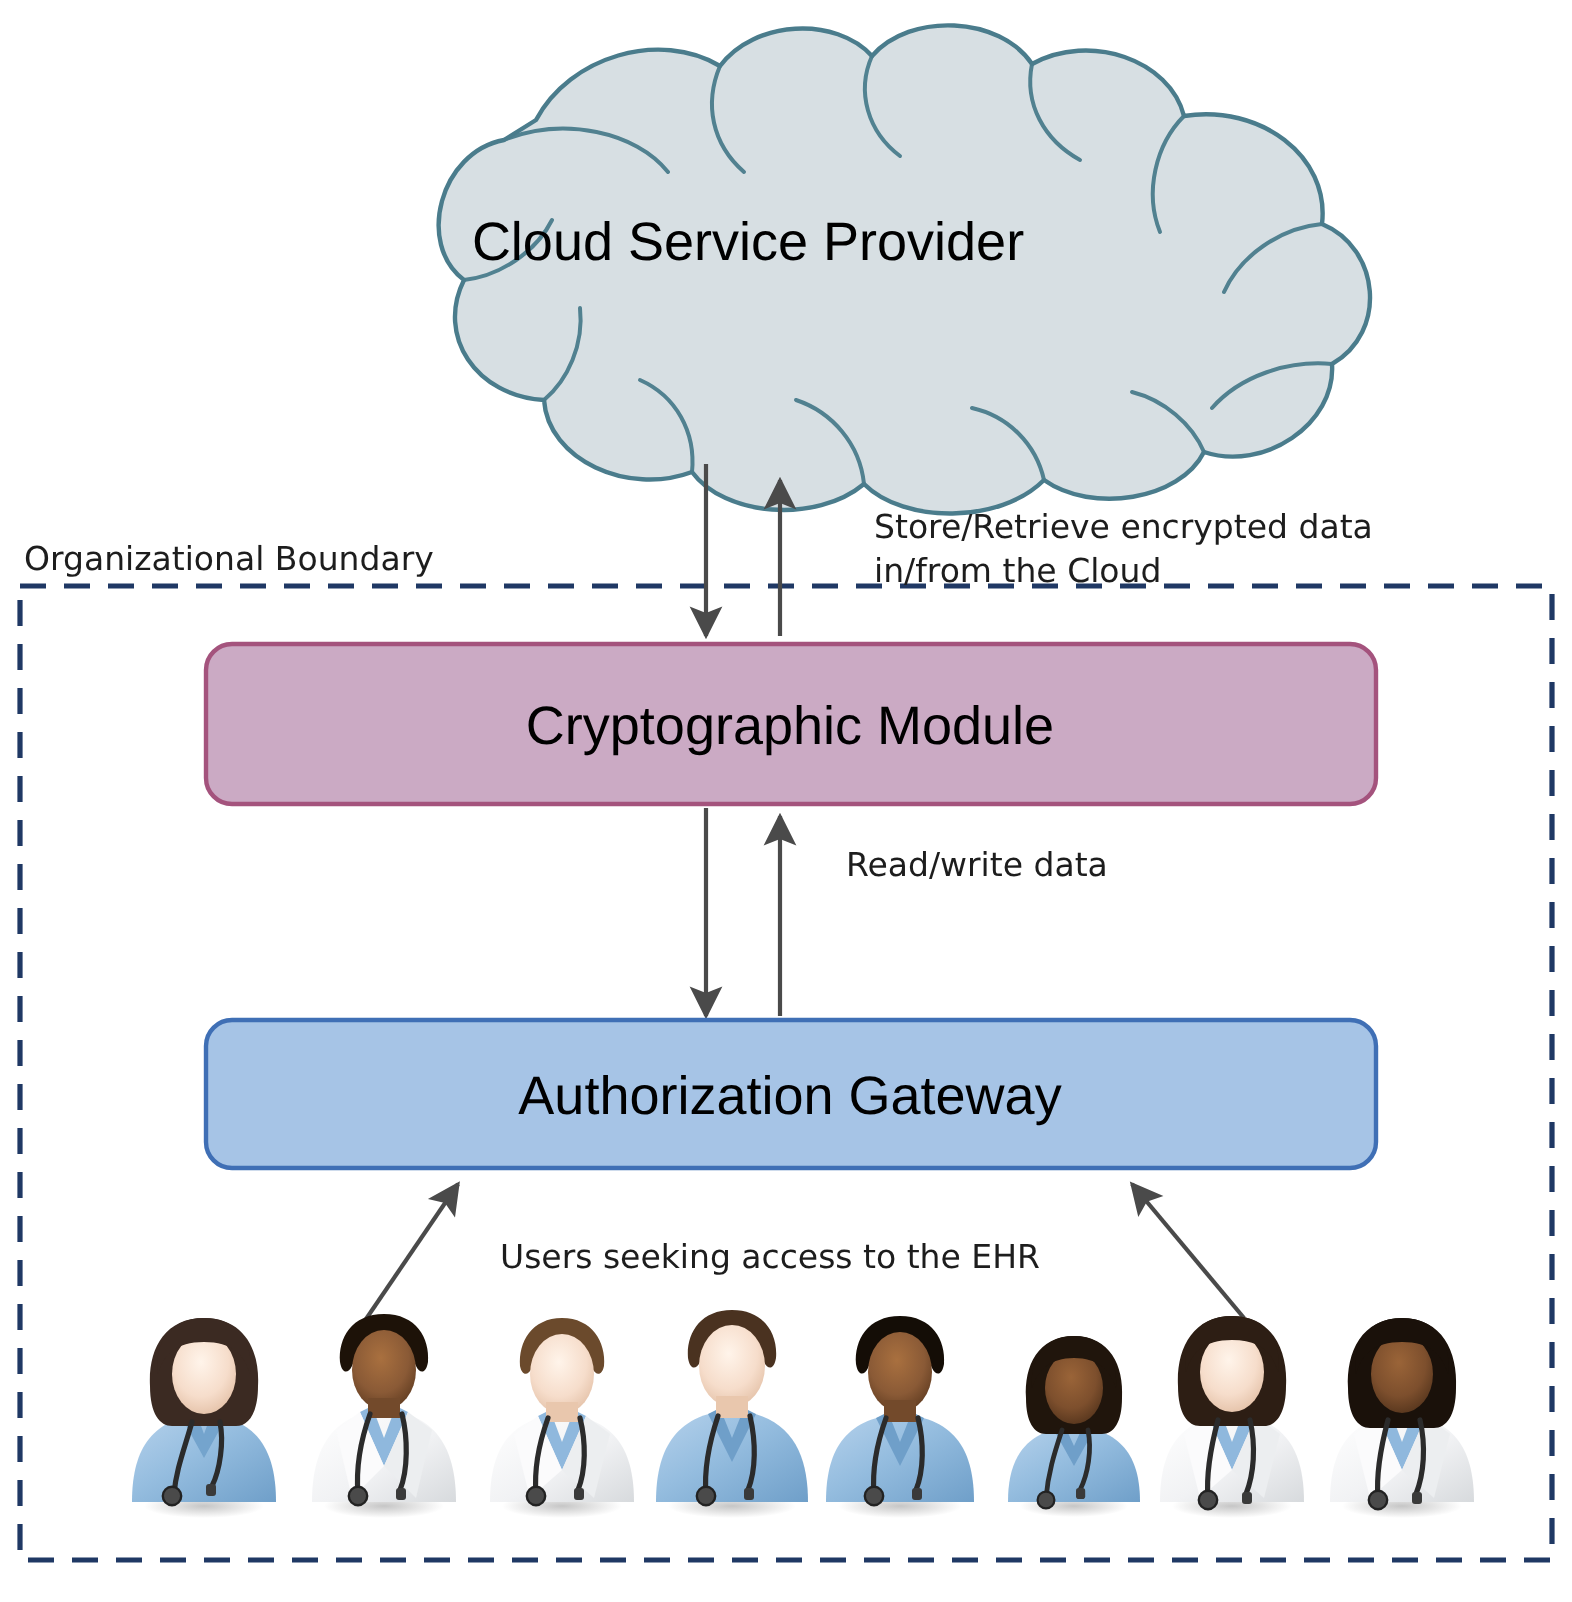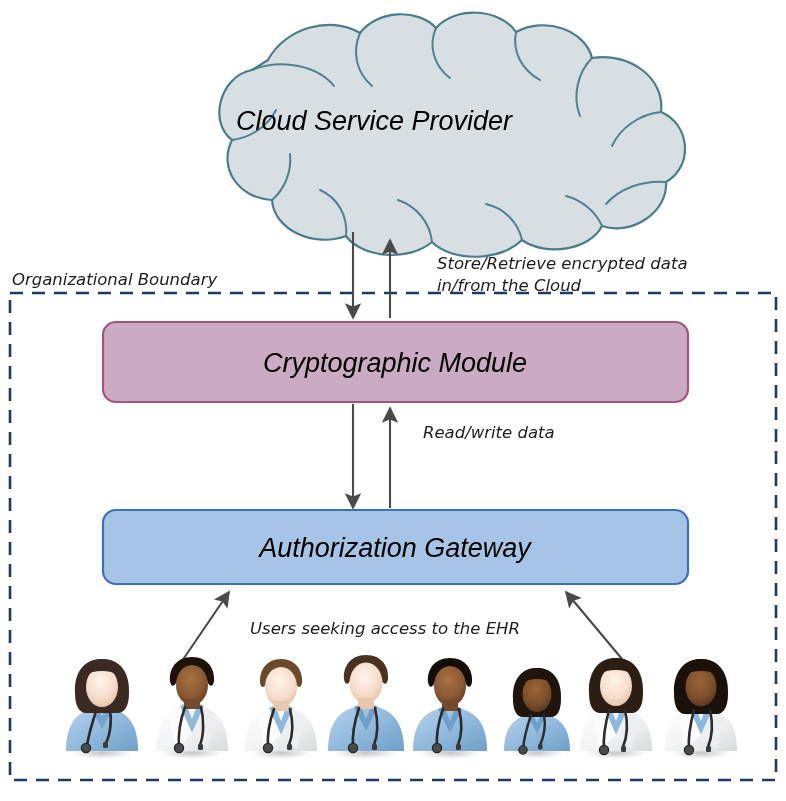--- a/index.html
+++ b/index.html
@@ -13,21 +13,20 @@
     position: relative;
     overflow: hidden;
     font-family: "DejaVu Sans", "Liberation Sans", sans-serif;
   }
   #diagram-root {
     position: absolute;
     left: 0;
     top: 0;
     width: 786px;
     height: 801px;
-    font-style: italic;
   }
   svg.layer {
     position: absolute;
     left: 0;
     top: 0;
     width: 786px;
     height: 801px;
     overflow: visible;
   }
   .txt-title {

